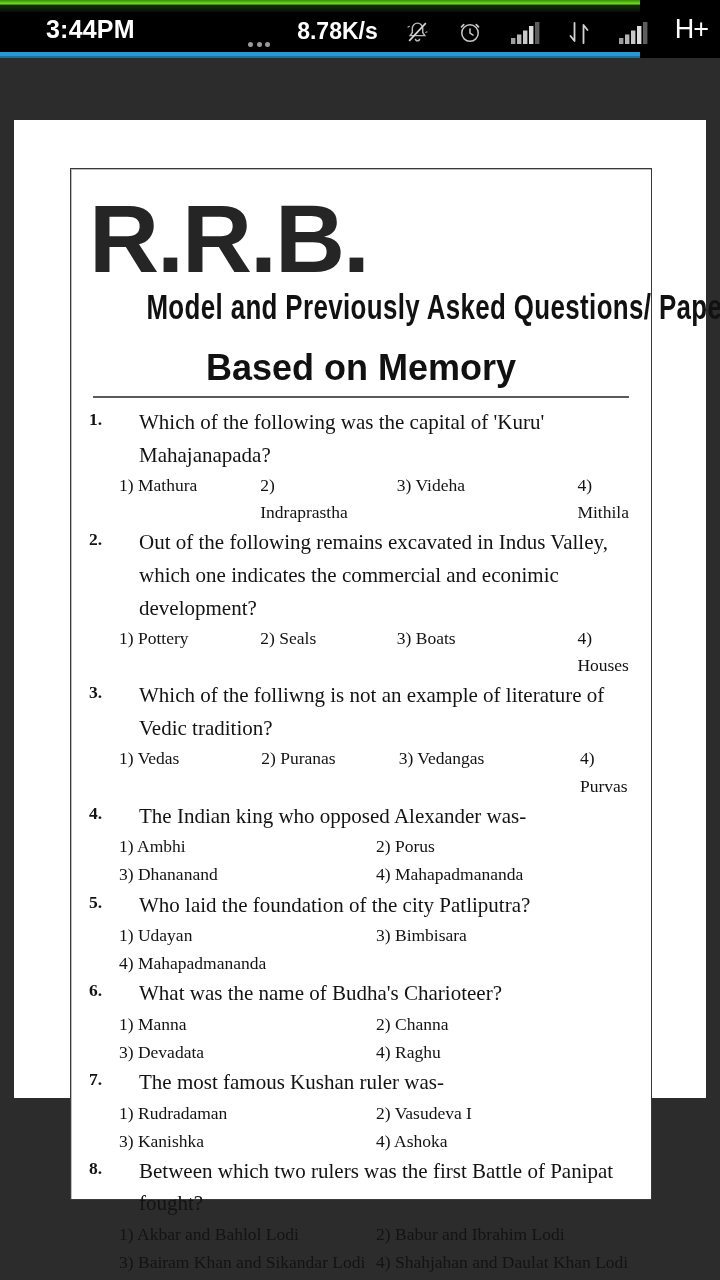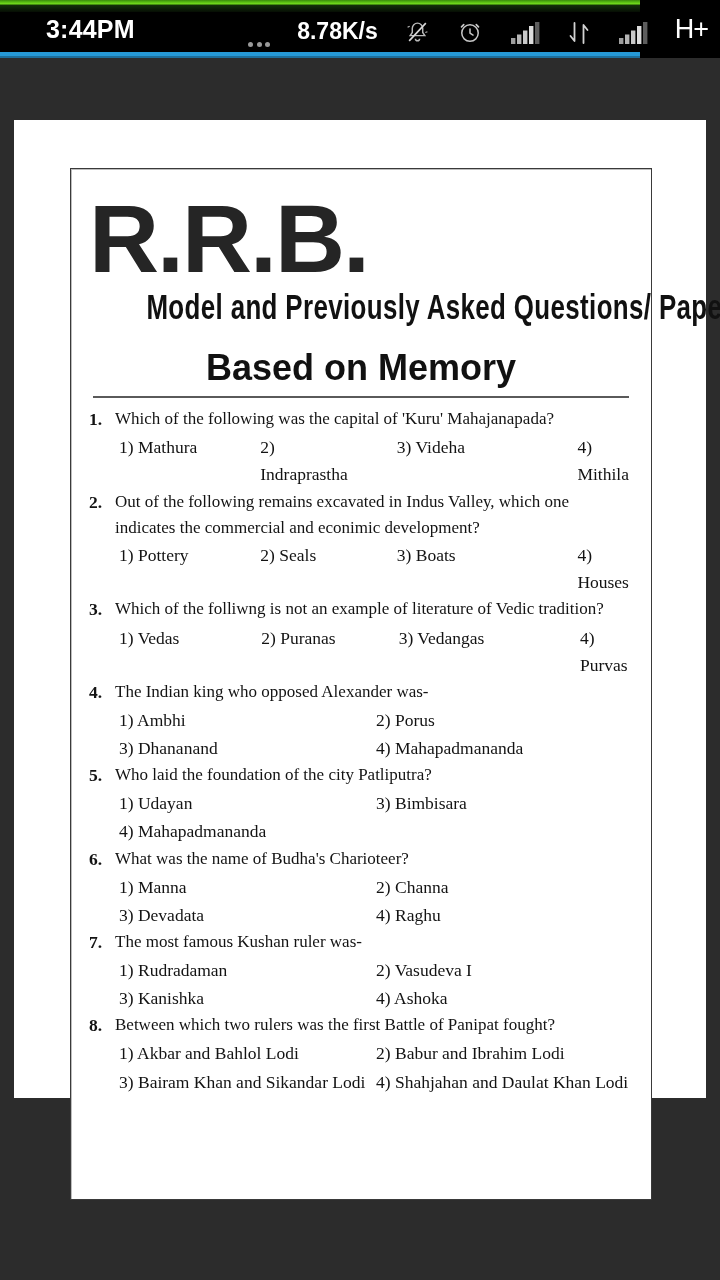--- a/index.html
+++ b/index.html
@@ -101,21 +101,21 @@
   .q { margin-bottom:0; }
   .q-head { display:flex; align-items:flex-start; }
   .q-num {
     width:30px; flex:0 0 30px;
     font-weight:bold; font-size:17.5px;
     line-height:1.55;
     text-align:left;
     padding-left:4px;
   }
   .q-text {
-    flex:1; font-size:17px; line-height:1.55;
+    flex:1; font-size:21px; line-height:1.55;margin-left:24px;
   }
   .opts { padding-left:34px; }
   .opts.cols4 { display:flex;gap:34px; }
   .opts.cols4 .opt:nth-child(1){ width:136px; }
   .opts.cols4 .opt:nth-child(2){ width:130px; }
   .opts.cols4 .opt:nth-child(3){ width:135px; }
   .opts.cols4 .opt:nth-child(4){ width:auto;margin-left:40px; }
   .opts.cols2 { display:flex; flex-wrap:wrap; }
   .opts.cols2 .opt { width:50%; }
   .opt { font-size:17.5px; line-height:1.55; padding-top:1px; }

